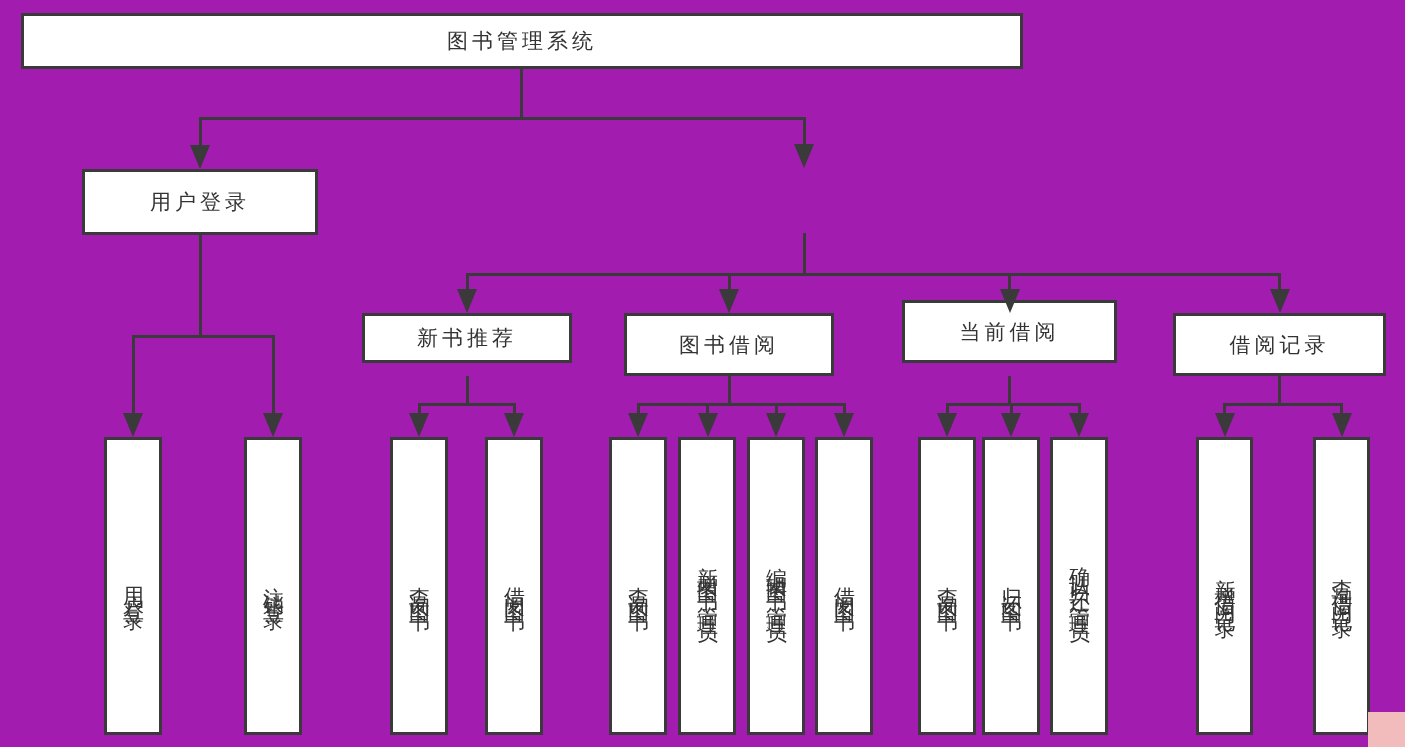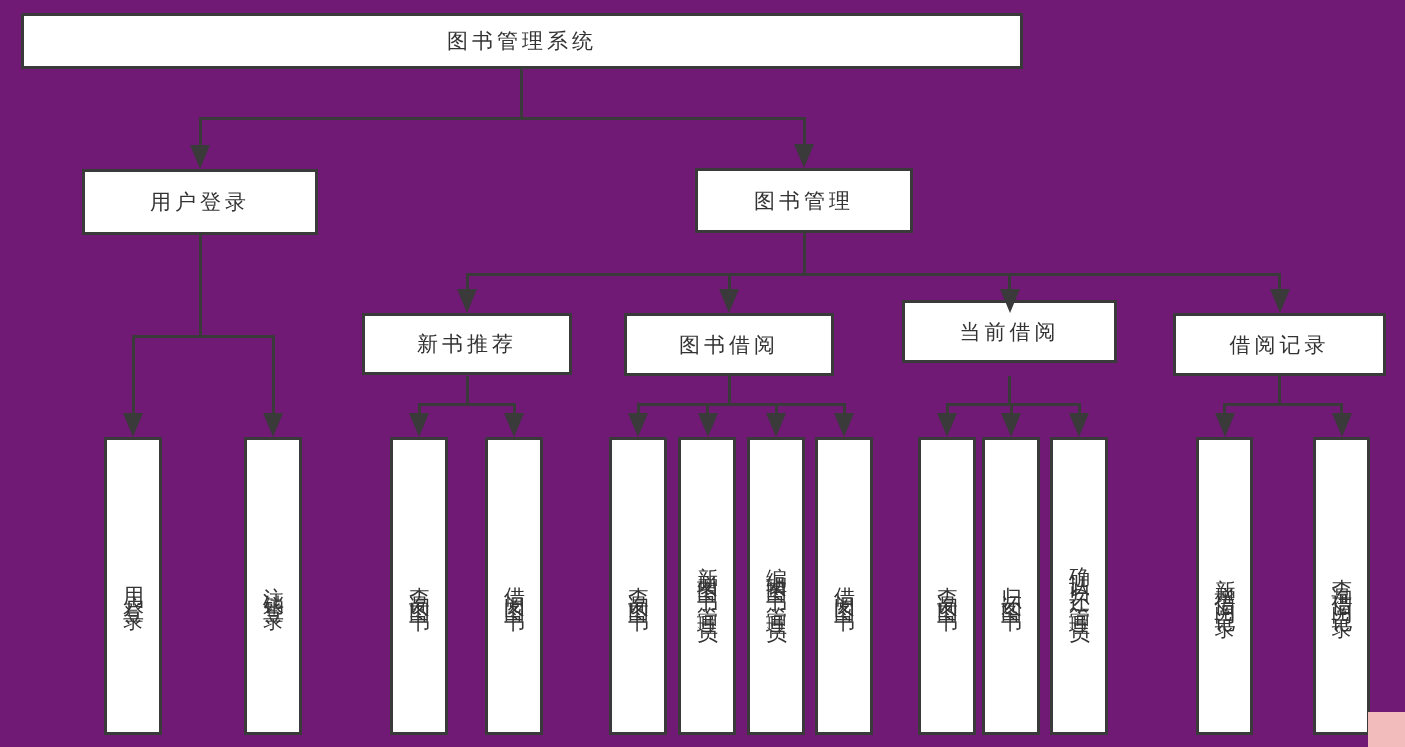--- a/index.html
+++ b/index.html
@@ -3,21 +3,21 @@
 <meta charset="utf-8">
 <style>
   :root{
     --line:#3a3a3a;
     --text:#333333;
   }
   html,body{margin:0;padding:0;background:#ffffff;}
   .canvas{
     position:relative;
     width:1405px;height:747px;
-    background:#701a75;
+    background:#a21caf;
     font-family:"DejaVu Sans","Liberation Sans",sans-serif;
     overflow:hidden;
   }
   .node{
     position:absolute;
     box-sizing:border-box;
     border:3px solid var(--line);
     background:#ffffff;
     display:flex;align-items:center;justify-content:center;
     color:var(--text);
@@ -66,25 +66,22 @@
 
 <div class="canvas">
 
   <div class="node" style="left:21px;top:13px;width:1002px;height:56px;">
     <span class="lbl">图书管理系统</span>
   </div>
 
   <div class="node" style="left:82px;top:169px;width:236px;height:66px;">
     <span class="lbl">用户登录</span>
   </div>
-  <div class="node" style="left:695px;top:168px;width:218px;height:65px;">
-    <span class="lbl">图书管理</span>
-  </div>
 
-  <div class="node" style="left:362px;top:313px;width:210px;height:62px;">
+  <div class="node" style="left:362px;top:313px;width:210px;height:50px;">
     <span class="lbl">新书推荐</span>
   </div>
   <div class="node" style="left:624px;top:313px;width:210px;height:63px;">
     <span class="lbl">图书借阅</span>
   </div>
   <div class="node" style="left:902px;top:300px;width:215px;height:63px;">
     <span class="lbl">当前借阅</span>
   </div>
   <div class="node" style="left:1173px;top:313px;width:213px;height:63px;">
     <span class="lbl">借阅记录</span>

